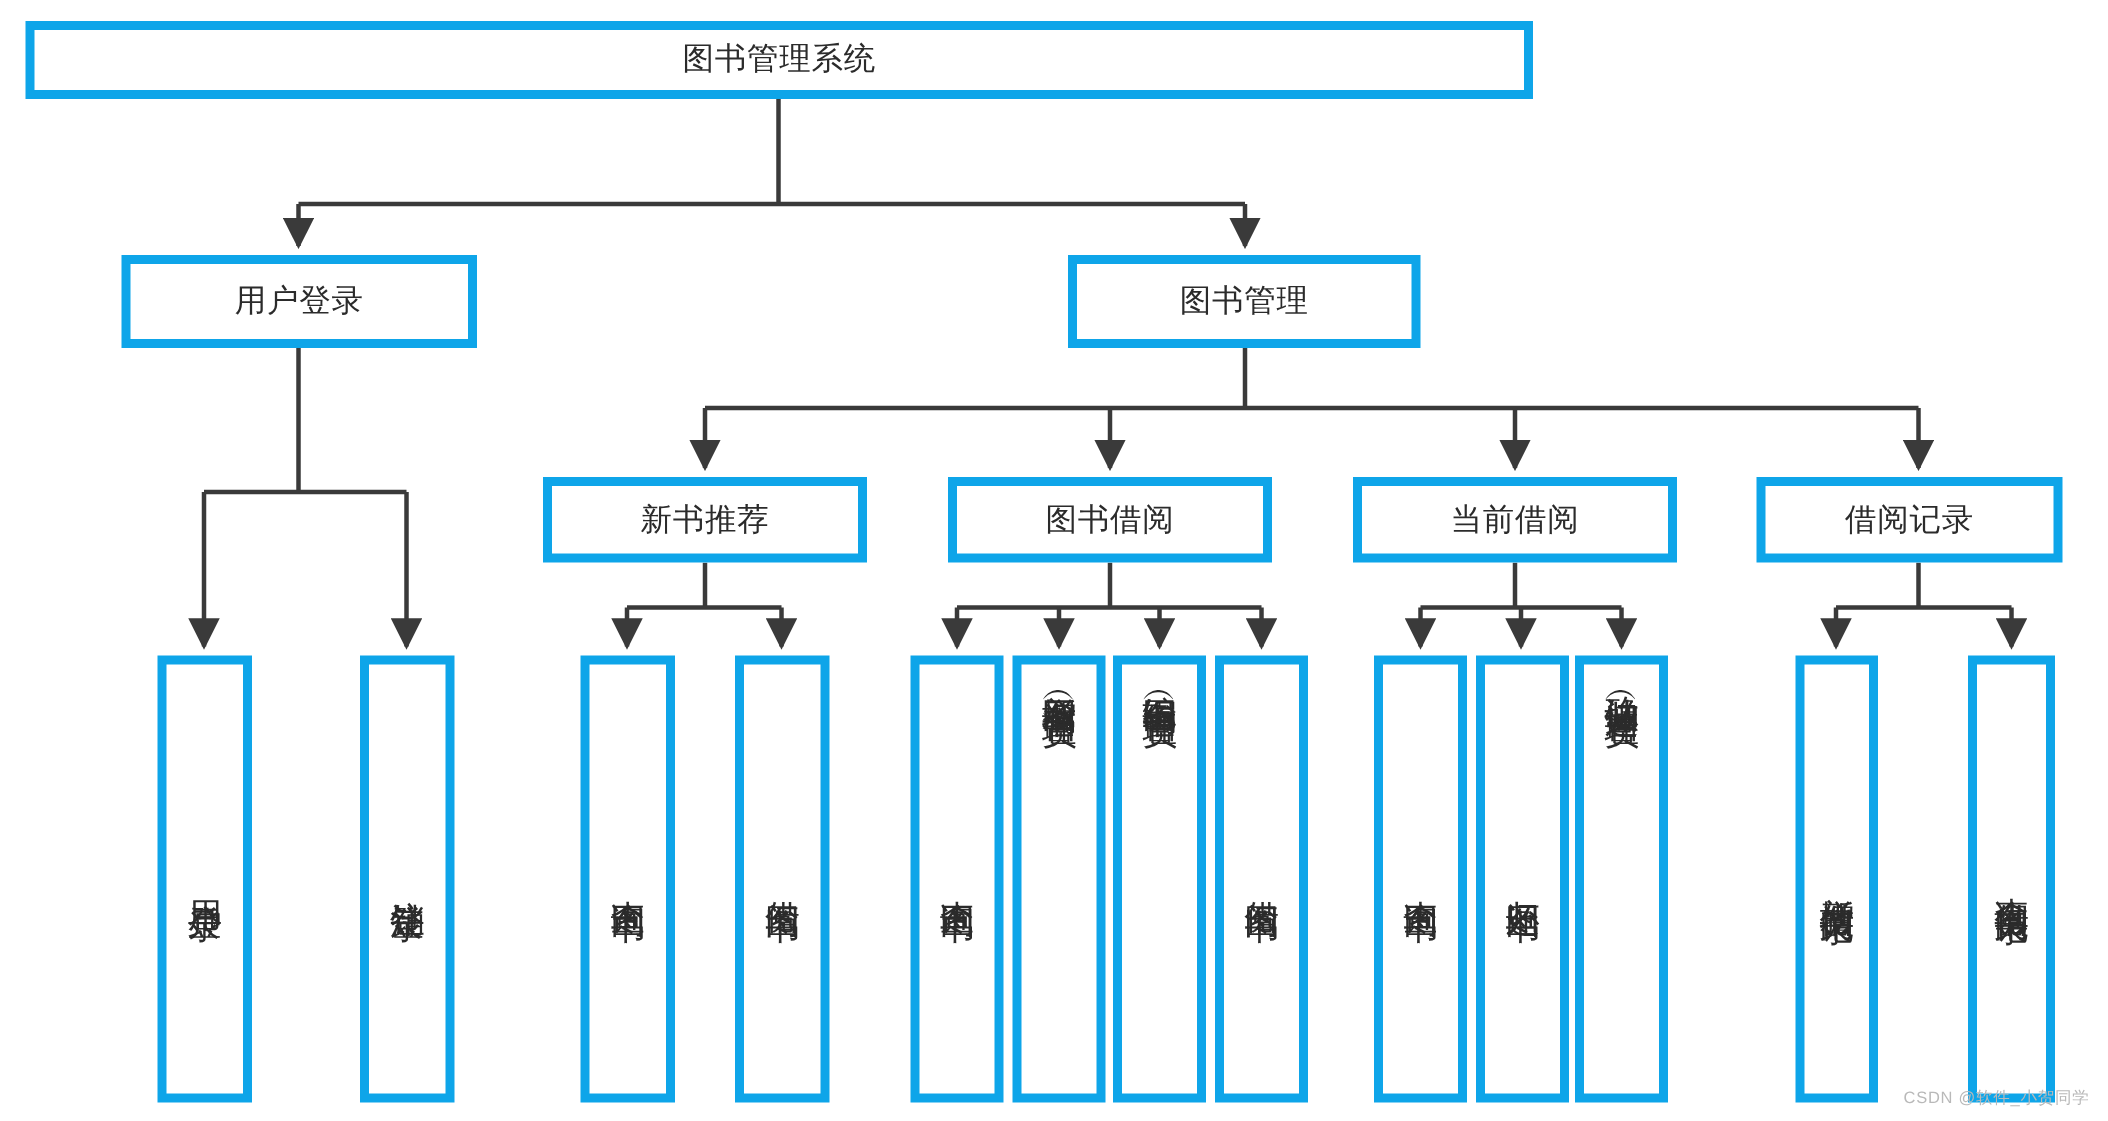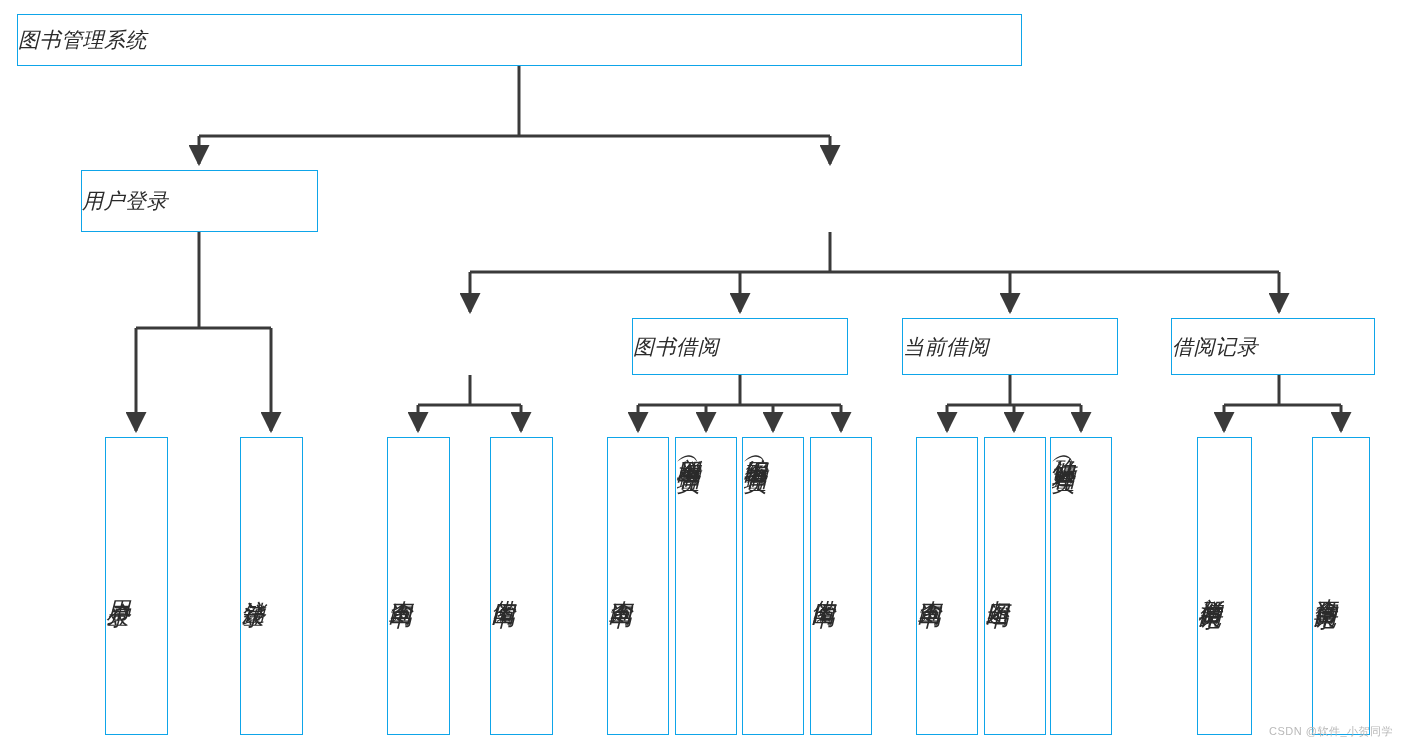--- a/index.html
+++ b/index.html
@@ -22,26 +22,25 @@
     left: 0;
     top: 0;
     width: 1405px;
     height: 747px;
     pointer-events: none;
   }
   .node {
     position: absolute;
     box-sizing: border-box;
     background: #ffffff;
-    border: 1px solid #0ea5e9;
+    border: 6px solid #0ea5e9;
     display: flex;
     align-items: center;
-    justify-content: flex-start;
+    justify-content: center;
     overflow: hidden;
-    font-style: italic;
   }
   .node-label {
     color: #2b2b2b;
     line-height: 1.02;
     text-align: center;
     white-space: nowrap;
   }
   .node.horizontal .node-label {
     font-size: 21px;
     letter-spacing: 0.5px;
@@ -126,21 +125,27 @@
     </g>
   </svg>
 
   <div class="node horizontal" style="left:17px; top:14px; width:1005px; height:52px;">
     <span class="node-label">图书管理系统</span>
   </div>
 
   <div class="node horizontal" style="left:81px; top:170px; width:237px; height:62px;">
     <span class="node-label">用户登录</span>
   </div>
-
+  <div class="node horizontal" style="left:712px; top:170px; width:235px; height:62px;">
+    <span class="node-label">图书管理</span>
+  </div>
+
+  <div class="node horizontal" style="left:362px; top:318px; width:216px; height:57px;">
+    <span class="node-label">新书推荐</span>
+  </div>
   <div class="node horizontal" style="left:902px; top:318px; width:216px; height:57px;">
     <span class="node-label">当前借阅</span>
   </div>
   <div class="node horizontal" style="left:632px; top:318px; width:216px; height:57px;">
     <span class="node-label">图书借阅</span>
   </div>
   <div class="node horizontal" style="left:1171px; top:318px; width:204px; height:57px;">
     <span class="node-label">借阅记录</span>
   </div>
 

